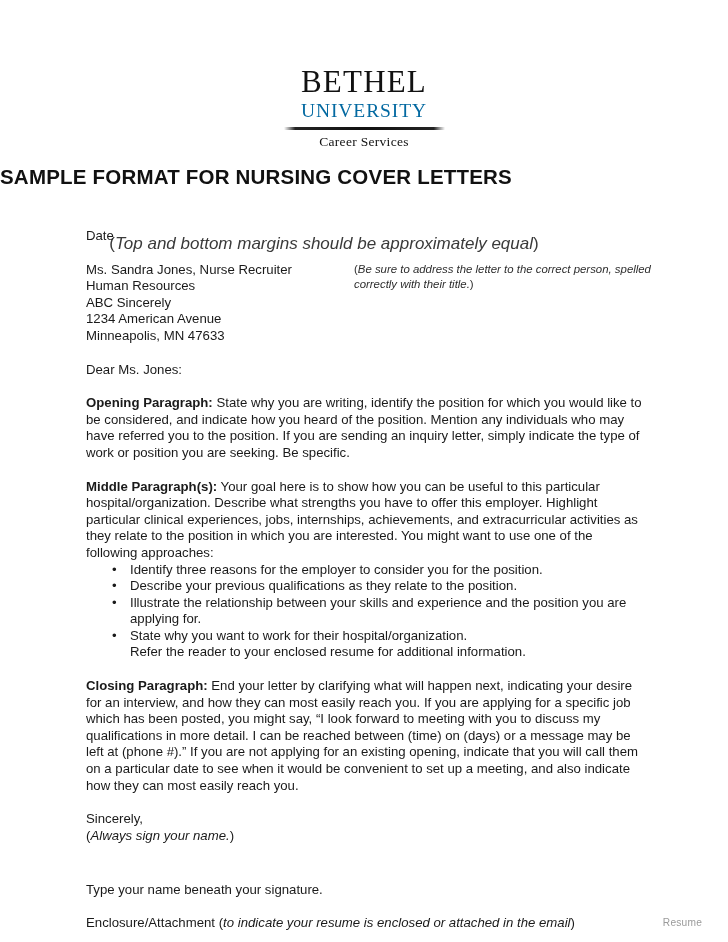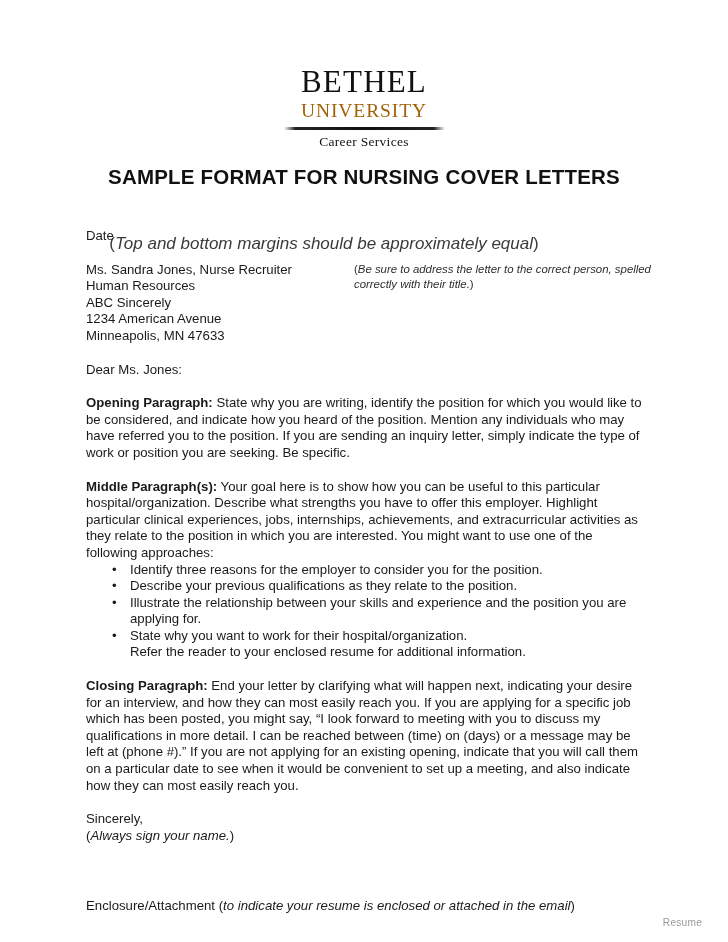--- a/index.html
+++ b/index.html
@@ -32,21 +32,21 @@
     letter-spacing: 1.2px;
     line-height: 1.02;
     color: #111111;
   }
   .lh-university {
     font-family: "Liberation Serif", serif;
     font-size: 19.5px;
     letter-spacing: 0.9px;
     line-height: 1.18;
     margin-top: 1px;
-    color: #a16207;
+    color: #0369a1;
   }
   .lh-rule-wrap {
     width: 161px;
     margin: 5px auto 0 auto;
     height: 3px;
   }
   .lh-rule {
     width: 100%;
     height: 3px;
     background: linear-gradient(to right,
@@ -63,21 +63,20 @@
     margin-top: 4px;
     color: #111111;
   }
 
   
   .doc-title {
     position: absolute;
     left: 0;
     top: 165px;
     width: 728px;
-    text-align: center;
     font-size: 20.5px;
     font-weight: bold;
     letter-spacing: 0.2px;
     color: #111111;
   }
   .doc-subtitle {
     position: absolute;
     left: 0;
     top: 187px;
     width: 648px;
@@ -219,20 +218,21 @@
 
     <p class="para"><span class="lead">Closing Paragraph:</span><span> End your letter by clarifying what will happen next, indicating your desire for an interview, and how they can most easily reach you.  If you are applying for a specific job which has been posted, you might say, “I look forward to meeting with you to discuss my qualifications in more detail.  I can be reached between (time) on (days) or a message may be left at (phone #).”  If you are not applying for an existing opening, indicate that you will call them on a particular date to see when it would be convenient to set up a meeting, and also indicate how they can most easily reach you.</span></p>
 
     <div class="gap-md"></div>
 
     <div class="blk">Sincerely,</div>
     <div class="blk"><span>(</span><span class="ital">Always sign your name.</span><span>)</span></div>
 
     <div class="gap-xl"></div>
 
+    <div class="blk">Type your name beneath your signature.</div>
 
     <div class="gap-sm"></div>
 
     <div class="blk"><span>Enclosure/Attachment </span><span>(</span><span class="ital">to indicate your resume is enclosed or attached in the email</span><span>)</span></div>
 
   </div>
 
   <div class="footer-resume">Resume</div>
 
 </div>

